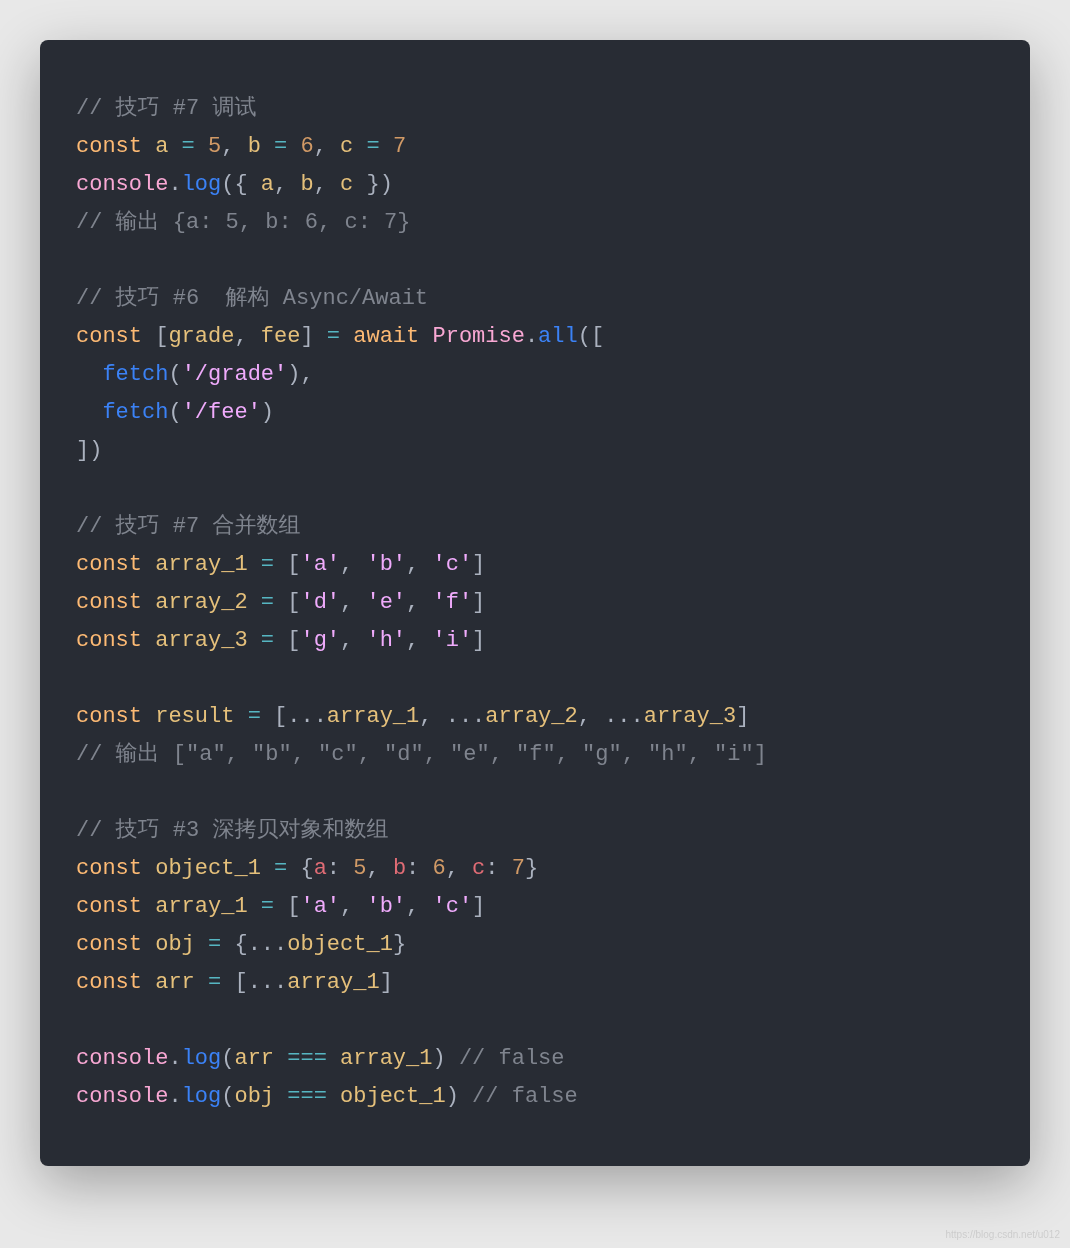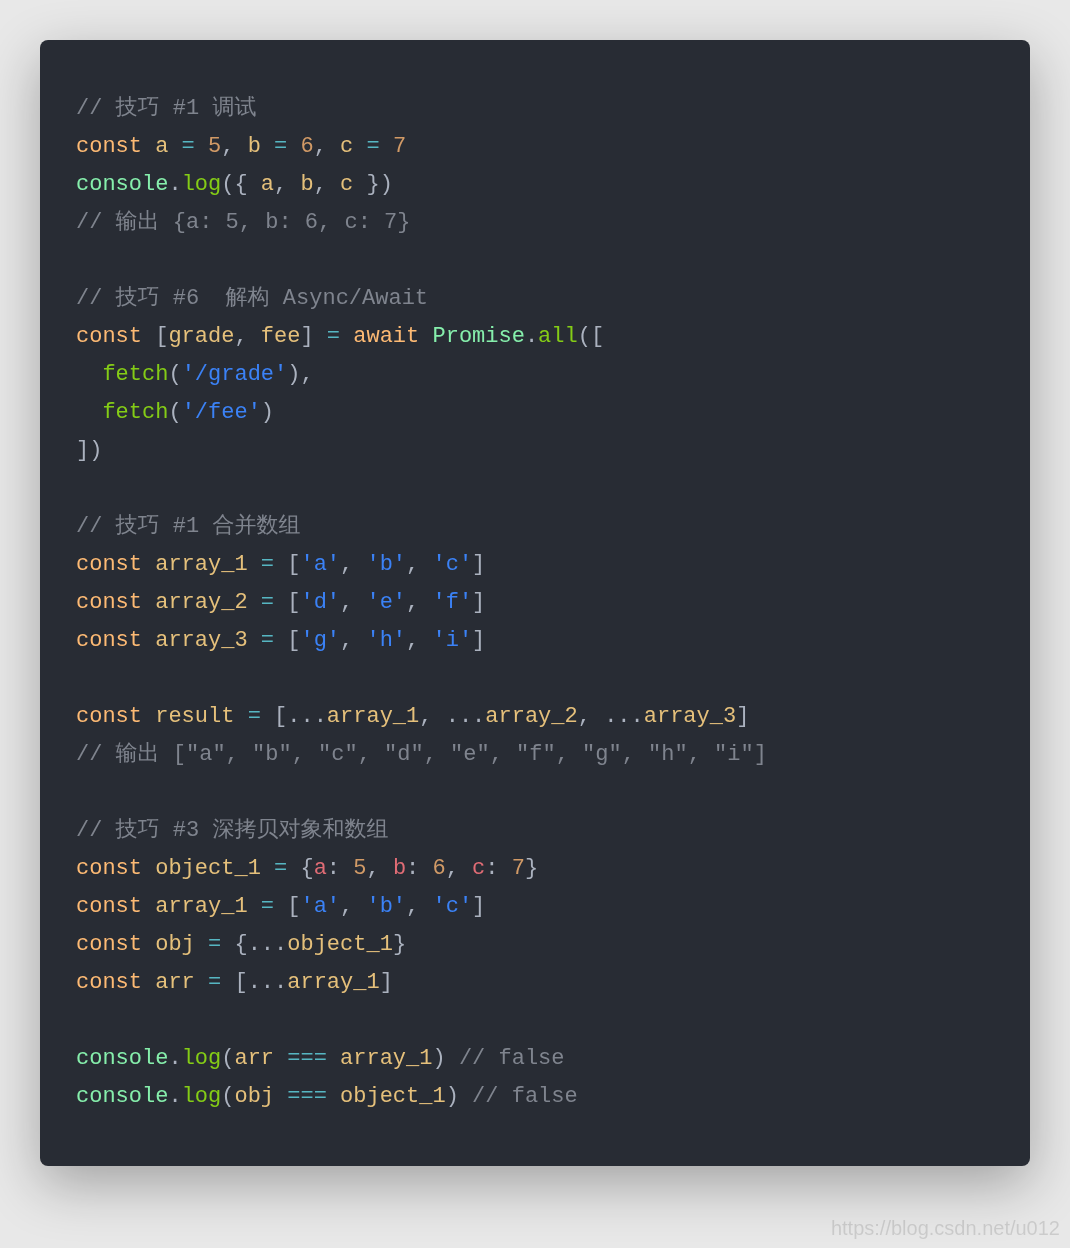--- a/index.html
+++ b/index.html
@@ -6,43 +6,43 @@
   .page{width:1070px;height:1248px;box-sizing:border-box;padding:40px;display:flex;align-items:flex-start;justify-content:center;position:relative;}
   .code-card{background:#282c34;color:#abb2bf;border-radius:8px;box-shadow:0 18px 55px rgba(0,0,0,0.30);padding:50px 36px;box-sizing:border-box;width:990px;}
   pre{margin:0;white-space:pre;font-size:22px;line-height:38px;font-family:inherit;font-weight:500;}
   .tok-comment{color:#7f848e;font-style:normal;}
   .tok-kw{color:#fdba74;}      
   .tok-ident{color:#e5c07b;}   
   .tok-op{color:#abb2bf;}
   .tok-assign{color:#56b6c2;}
   .tok-num{color:#d19a66;}
   .tok-punct{color:#abb2bf;}
-  .tok-obj{color:#86efac;}     
-  .tok-method{color:#84cc16;}  
-  .tok-str{color:#3b82f6;}
+  .tok-obj{color:#f9a8d4;}     
+  .tok-method{color:#3b82f6;}  
+  .tok-str{color:#f0abfc;}
   .tok-key{color:#e06c75;}     
-  .watermark{position:absolute;right:10px;bottom:8px;color:rgba(0,0,0,0.12);font-size:20px;font-family:Arial,sans-serif;}
+  .watermark{position:absolute;right:10px;bottom:8px;color:rgba(0,0,0,0.12);font-size:10px;font-family:Arial,sans-serif;}
 </style>
 </head>
 <body>
 
 <div class="page">
   <div class="code-card">
-<pre><span class="tok-comment">// 技巧 #1 调试</span>
+<pre><span class="tok-comment">// 技巧 #7 调试</span>
 <span class="tok-kw">const</span><span class="tok-op"> </span><span class="tok-ident">a</span><span class="tok-assign"> = </span><span class="tok-num">5</span><span class="tok-op">, </span><span class="tok-ident">b</span><span class="tok-assign"> = </span><span class="tok-num">6</span><span class="tok-op">, </span><span class="tok-ident">c</span><span class="tok-assign"> = </span><span class="tok-num">7</span>
 <span class="tok-obj">console</span><span class="tok-punct">.</span><span class="tok-method">log</span><span class="tok-punct">(</span><span class="tok-punct">{ </span><span class="tok-ident">a</span><span class="tok-op">, </span><span class="tok-ident">b</span><span class="tok-op">, </span><span class="tok-ident">c</span><span class="tok-punct"> }</span><span class="tok-punct">)</span>
 <span class="tok-comment">// 输出 {a: 5, b: 6, c: 7}</span>
 
 <span class="tok-comment">// 技巧 #6  解构 Async/Await</span>
 <span class="tok-kw">const</span><span class="tok-op"> </span><span class="tok-punct">[</span><span class="tok-ident">grade</span><span class="tok-op">, </span><span class="tok-ident">fee</span><span class="tok-punct">]</span><span class="tok-assign"> = </span><span class="tok-kw">await</span><span class="tok-op"> </span><span class="tok-obj">Promise</span><span class="tok-punct">.</span><span class="tok-method">all</span><span class="tok-punct">(</span><span class="tok-punct">[</span>
 <span>  </span><span class="tok-method">fetch</span><span class="tok-punct">(</span><span class="tok-str">'/grade'</span><span class="tok-punct">)</span><span class="tok-punct">,</span>
 <span>  </span><span class="tok-method">fetch</span><span class="tok-punct">(</span><span class="tok-str">'/fee'</span><span class="tok-punct">)</span>
 <span class="tok-punct">])</span>
 
-<span class="tok-comment">// 技巧 #1 合并数组</span>
+<span class="tok-comment">// 技巧 #7 合并数组</span>
 <span class="tok-kw">const</span><span class="tok-op"> </span><span class="tok-ident">array_1</span><span class="tok-assign"> = </span><span class="tok-punct">[</span><span class="tok-str">'a'</span><span class="tok-op">, </span><span class="tok-str">'b'</span><span class="tok-op">, </span><span class="tok-str">'c'</span><span class="tok-punct">]</span>
 <span class="tok-kw">const</span><span class="tok-op"> </span><span class="tok-ident">array_2</span><span class="tok-assign"> = </span><span class="tok-punct">[</span><span class="tok-str">'d'</span><span class="tok-op">, </span><span class="tok-str">'e'</span><span class="tok-op">, </span><span class="tok-str">'f'</span><span class="tok-punct">]</span>
 <span class="tok-kw">const</span><span class="tok-op"> </span><span class="tok-ident">array_3</span><span class="tok-assign"> = </span><span class="tok-punct">[</span><span class="tok-str">'g'</span><span class="tok-op">, </span><span class="tok-str">'h'</span><span class="tok-op">, </span><span class="tok-str">'i'</span><span class="tok-punct">]</span>
 
 <span class="tok-kw">const</span><span class="tok-op"> </span><span class="tok-ident">result</span><span class="tok-assign"> = </span><span class="tok-punct">[</span><span class="tok-punct">...</span><span class="tok-ident">array_1</span><span class="tok-op">, </span><span class="tok-punct">...</span><span class="tok-ident">array_2</span><span class="tok-op">, </span><span class="tok-punct">...</span><span class="tok-ident">array_3</span><span class="tok-punct">]</span>
 <span class="tok-comment">// 输出 ["a", "b", "c", "d", "e", "f", "g", "h", "i"]</span>
 
 <span class="tok-comment">// 技巧 #3 深拷贝对象和数组</span>
 <span class="tok-kw">const</span><span class="tok-op"> </span><span class="tok-ident">object_1</span><span class="tok-assign"> = </span><span class="tok-punct">{</span><span class="tok-key">a</span><span class="tok-punct">: </span><span class="tok-num">5</span><span class="tok-op">, </span><span class="tok-key">b</span><span class="tok-punct">: </span><span class="tok-num">6</span><span class="tok-op">, </span><span class="tok-key">c</span><span class="tok-punct">: </span><span class="tok-num">7</span><span class="tok-punct">}</span>
 <span class="tok-kw">const</span><span class="tok-op"> </span><span class="tok-ident">array_1</span><span class="tok-assign"> = </span><span class="tok-punct">[</span><span class="tok-str">'a'</span><span class="tok-op">, </span><span class="tok-str">'b'</span><span class="tok-op">, </span><span class="tok-str">'c'</span><span class="tok-punct">]</span>

